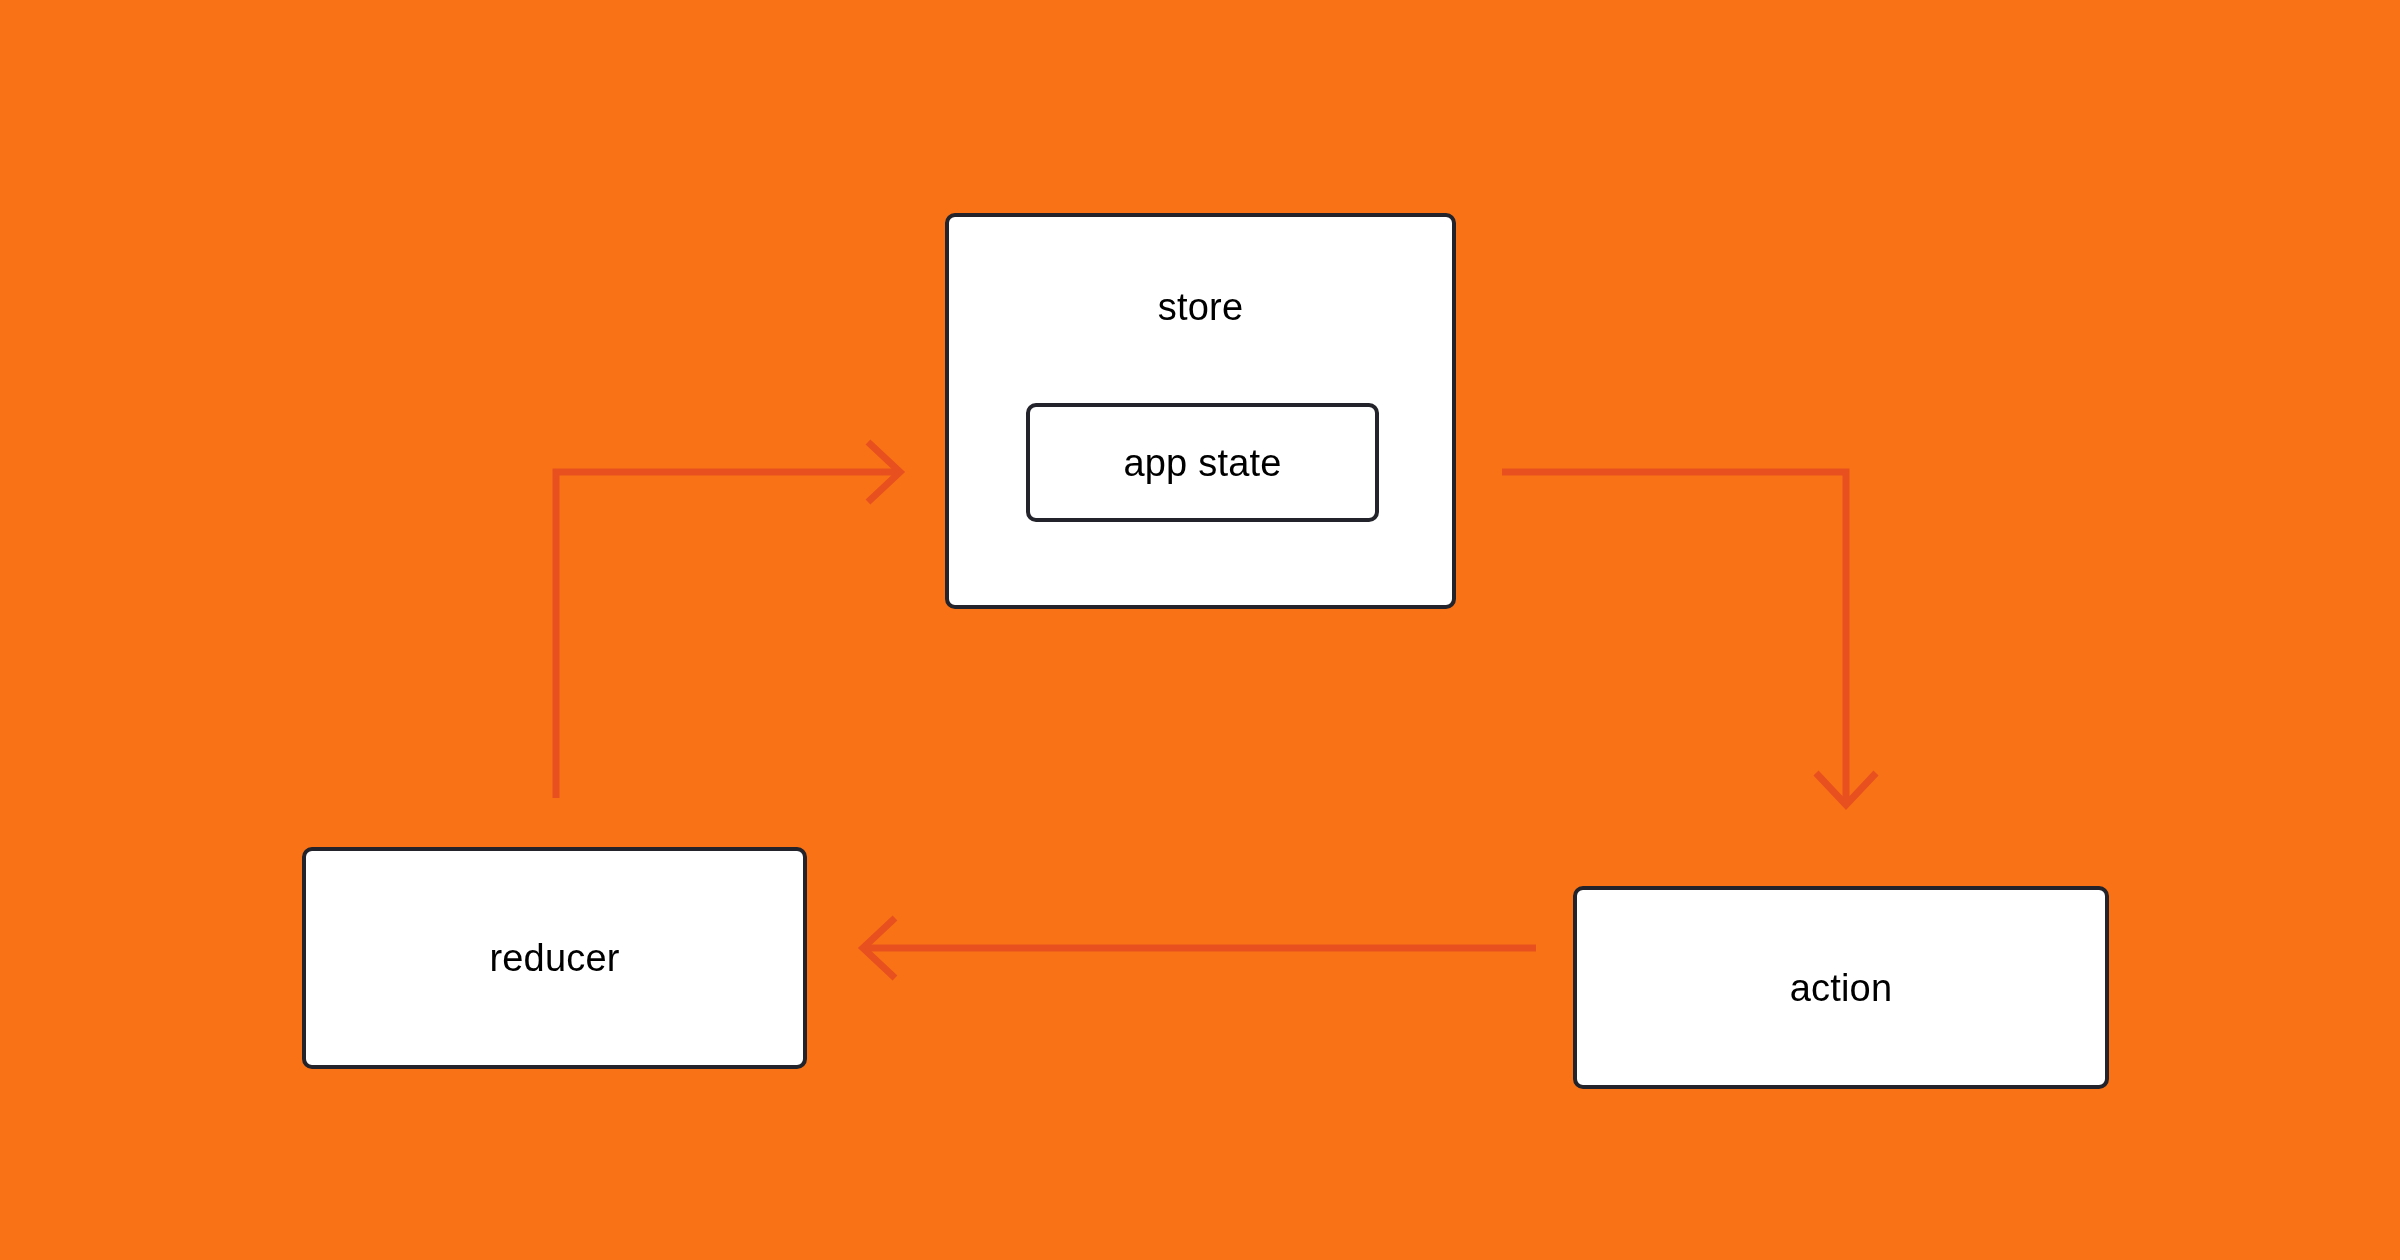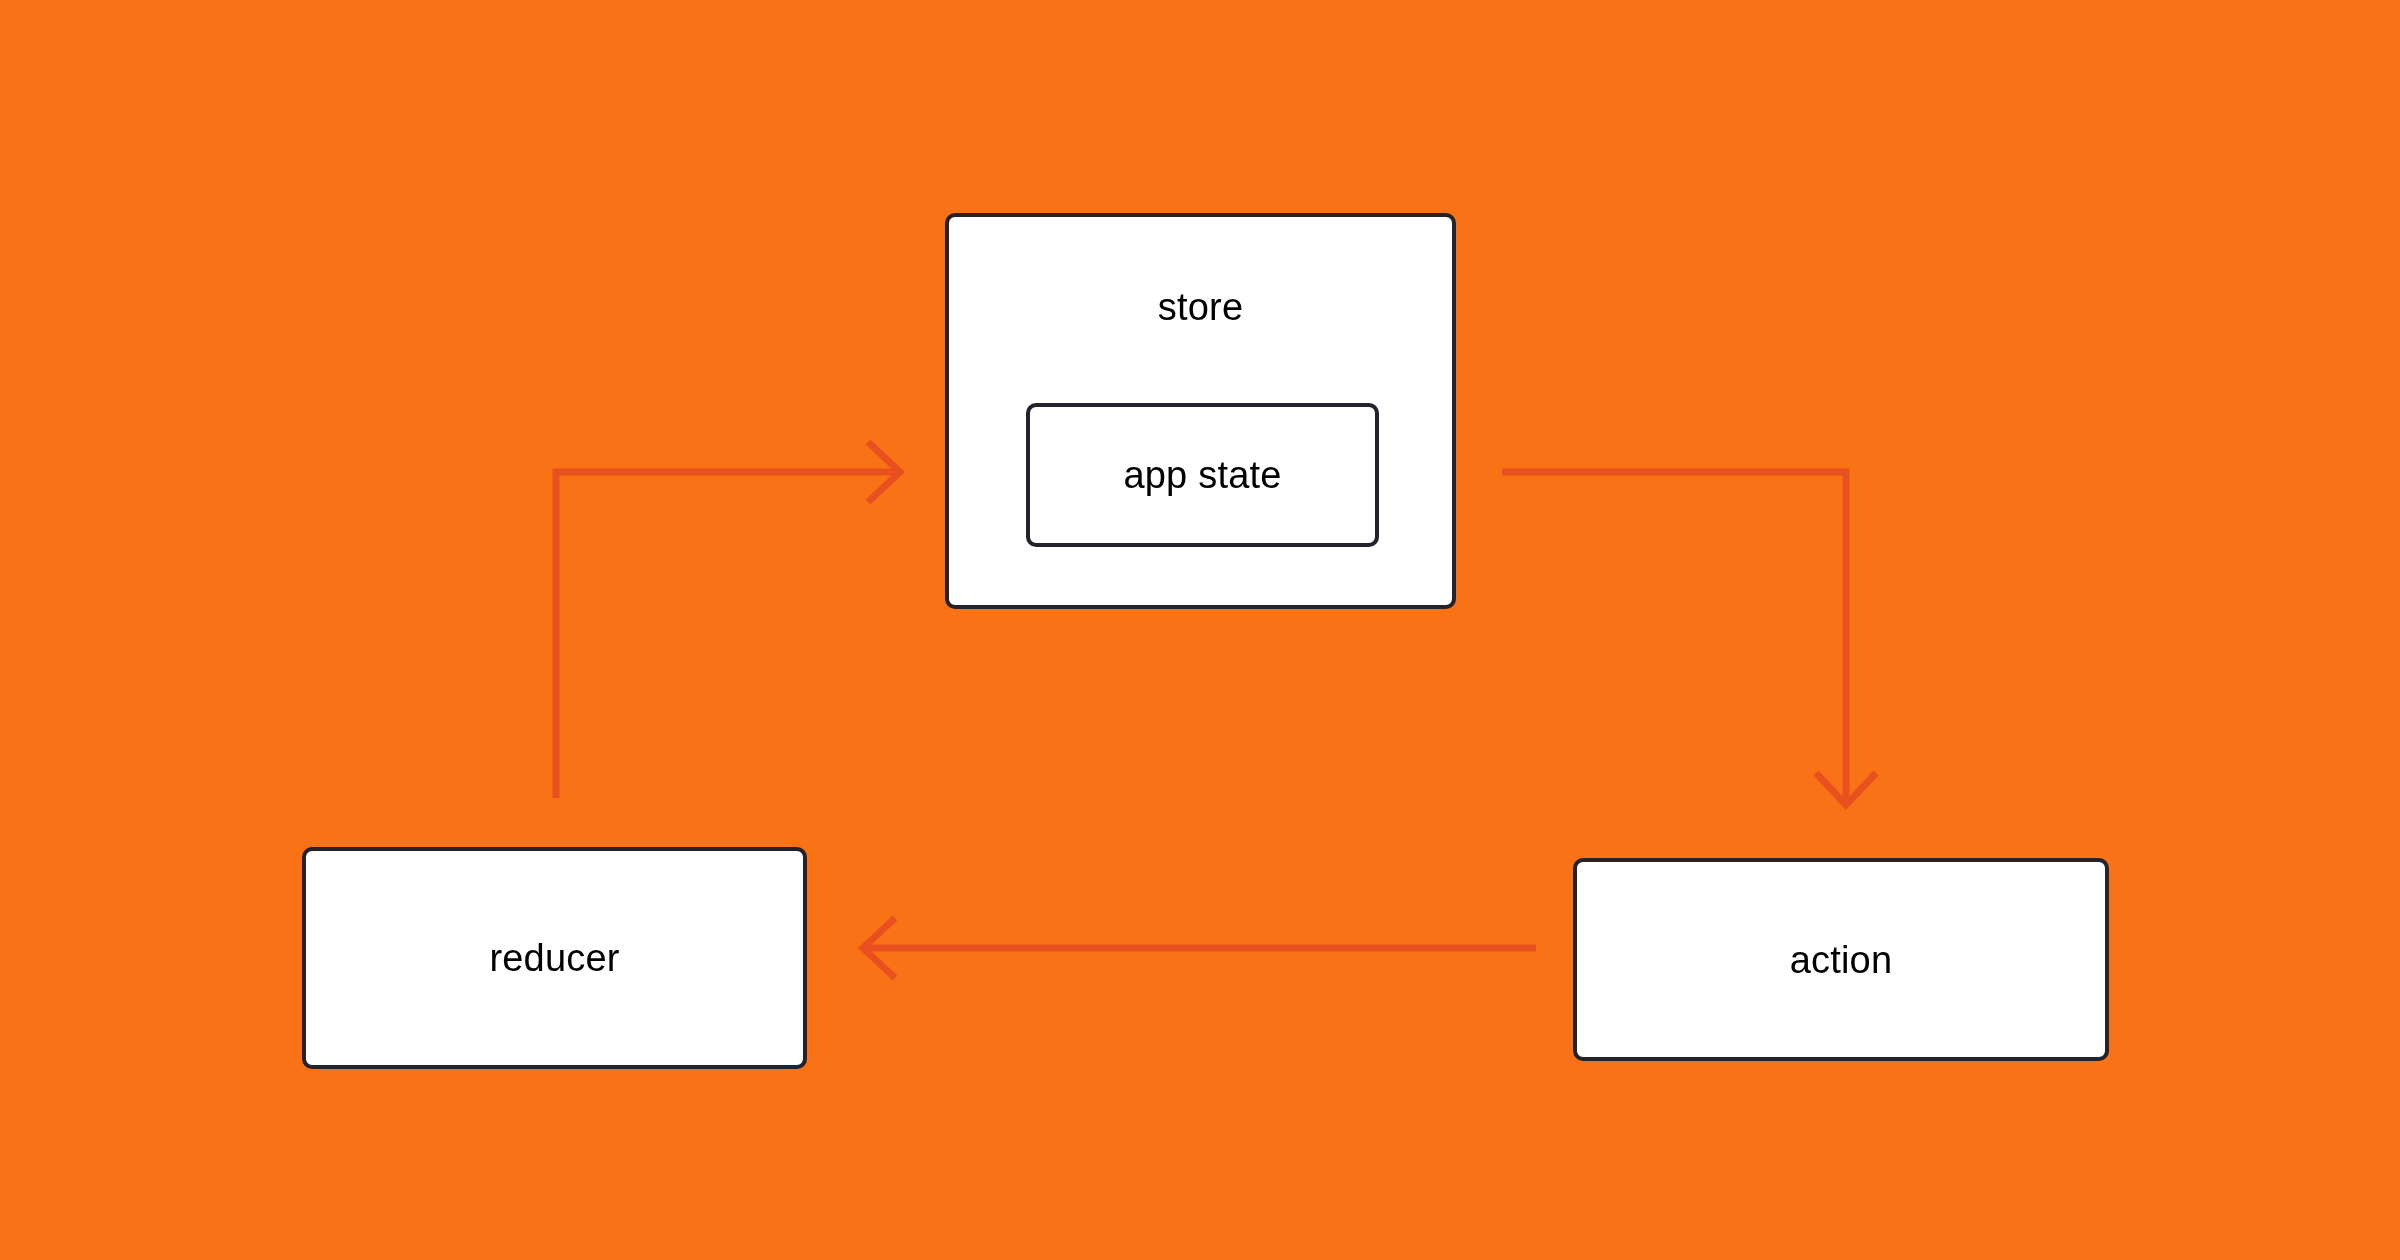--- a/index.html
+++ b/index.html
@@ -56,35 +56,35 @@
     padding-top: 0;
   }
   #node-store > .node-label {
     margin-top: 71px;
   }
   
   #node-app-state {
     left: 1026px;
     top: 403px;
     width: 353px;
-    height: 144px;
+    height: 119px;
     border-width: 4px;
     border-radius: 10px;
   }
   
   #node-reducer {
     left: 302px;
     top: 847px;
     width: 505px;
     height: 222px;
   }
   
   #node-action {
     left: 1573px;
-    top: 858px;
+    top: 886px;
     width: 536px;
     height: 203px;
   }
 </style>
 </head>
 <body>
 
 <div id="canvas">
 
   <svg id="arrow-layer" viewBox="0 0 2400 1260" width="2400" height="1260" xmlns="http://www.w3.org/2000/svg">

